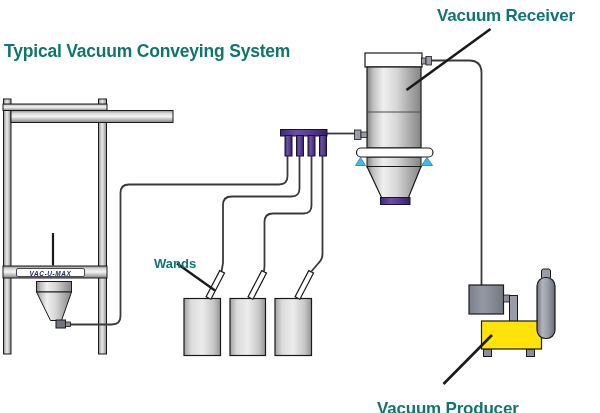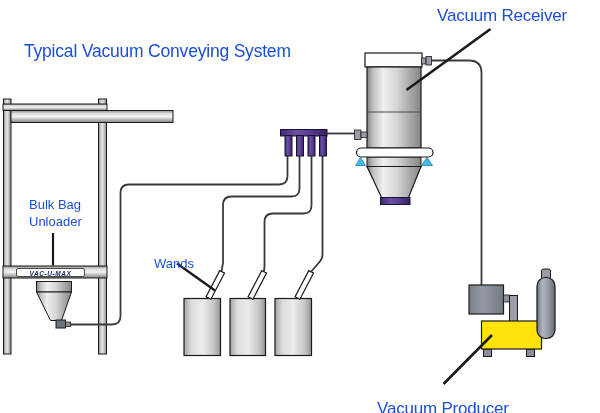--- a/index.html
+++ b/index.html
@@ -1,22 +1,22 @@
 <!DOCTYPE html>
 <html><head>
 <meta charset="utf-8">
 <style>
   html,body{margin:0;padding:0;background:#fff;}
   #canvas{
     position:relative;width:600px;height:413px;background:#ffffff;overflow:hidden;
     font-family:"Liberation Sans", sans-serif;color:#231f20;
   }
   #diagram{position:absolute;left:0;top:0;}
-  .lbl{position:absolute;white-space:nowrap;color:#1d4ed8;}
-  .lbl-title{left:24px;top:41px;font-size:17.5px;letter-spacing:-0.2px;}
+  .lbl{position:absolute;white-space:nowrap;color:#0f766e;font-weight:bold;}
+  .lbl-title{left:4px;top:41px;font-size:17.5px;letter-spacing:-0.2px;}
   .lbl-receiver{left:437px;top:6px;font-size:17px;letter-spacing:-0.2px;}
   .lbl-bulkbag{left:29px;top:197px;font-size:13px;line-height:16.5px;white-space:normal;width:70px;}
   .lbl-wands{left:154px;top:256px;font-size:13px;}
   .lbl-pickup{left:85px;top:389px;font-size:17px;letter-spacing:-0.2px;}
   .lbl-producer{left:377px;top:399px;font-size:17px;letter-spacing:-0.2px;}
   .brand-label{
     position:absolute;left:16px;top:267.5px;width:69px;height:9px;
     background:#ffffff;border:1px solid #4a4a4a;border-radius:2px;
     font-size:6.5px;line-height:9px;font-weight:bold;font-style:italic;
     text-align:center;color:#1b2a6b;letter-spacing:0.6px;box-sizing:border-box;
@@ -146,18 +146,17 @@
     <g stroke="#1a1a1a" fill="none">
       <line x1="490.5" y1="29" x2="406.5" y2="90" stroke-width="2.6"></line>
       <line x1="53" y1="233" x2="53" y2="265.5" stroke-width="2.2"></line>
       <line x1="177" y1="263.5" x2="215" y2="290.5" stroke-width="2.4"></line>
       <line x1="443.5" y1="384" x2="492" y2="335" stroke-width="2.6"></line>
     </g>
   </svg>
 
   <div class="lbl lbl-title">Typical Vacuum Conveying System</div>
   <div class="lbl lbl-receiver">Vacuum Receiver</div>
-  <div class="lbl lbl-bulkbag"><span>Bulk Bag</span><br><span>Unloader</span></div>
   <div class="lbl lbl-wands">Wands</div>
   <div class="lbl lbl-producer">Vacuum Producer</div>
   <div class="brand-label">VAC-U-MAX</div>
 
 </div>
 
 </body></html>

